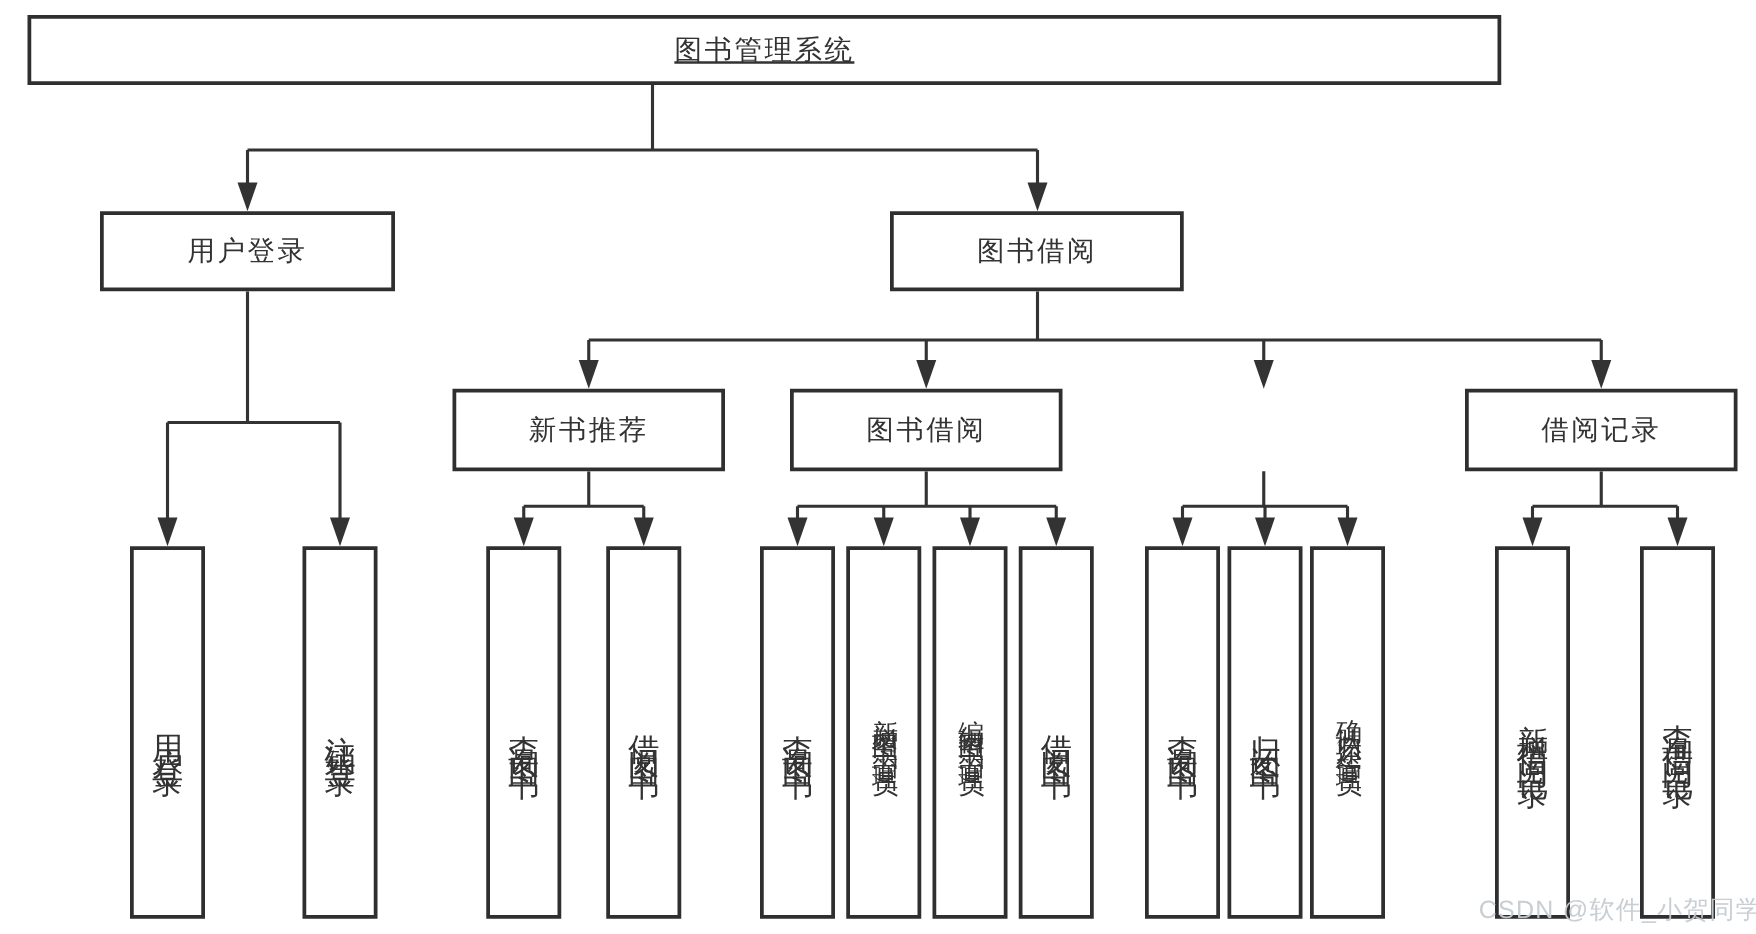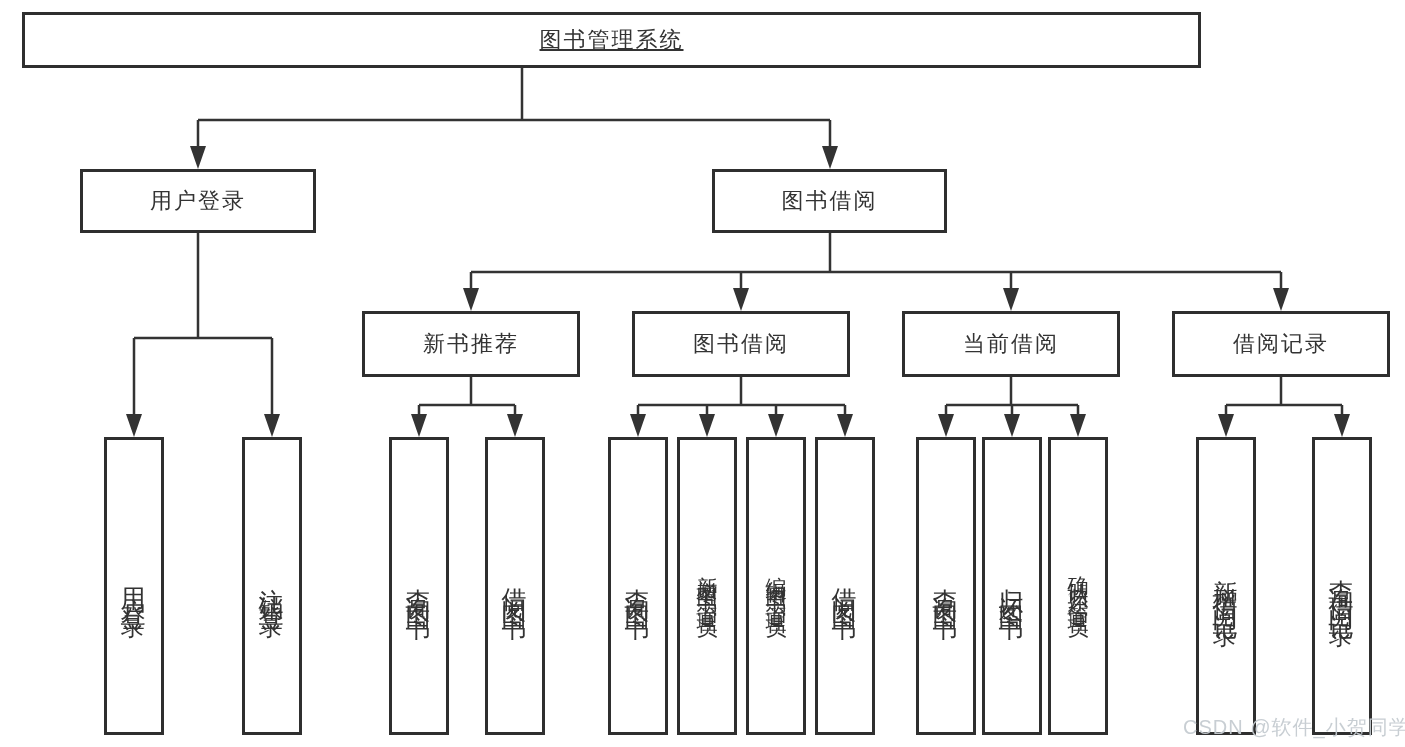--- a/index.html
+++ b/index.html
@@ -105,23 +105,20 @@
   <div class="box" style="left:712px; top:169px; width:235px; height:64px;">
     <span class="h-label">图书借阅</span>
   </div>
 
   <div class="box" style="left:362px; top:311px; width:218px; height:66px;text-align:center;">
     <span class="h-label">新书推荐</span>
   </div>
   <div class="box" style="left:632px; top:311px; width:218px; height:66px;">
     <span class="h-label">图书借阅</span>
   </div>
-  <div class="box" style="left:902px; top:311px; width:218px; height:66px;">
-    <span class="h-label">当前借阅</span>
-  </div>
   <div class="box" style="left:1172px; top:311px; width:218px; height:66px;">
     <span class="h-label">借阅记录</span>
   </div>
 
   <div class="box leaf" style="left:104px; top:437px;">
     <span class="v-label">用户登录</span>
   </div>
   <div class="box leaf" style="left:242px; top:437px;">
     <span class="v-label">注销登录</span>
   </div>

